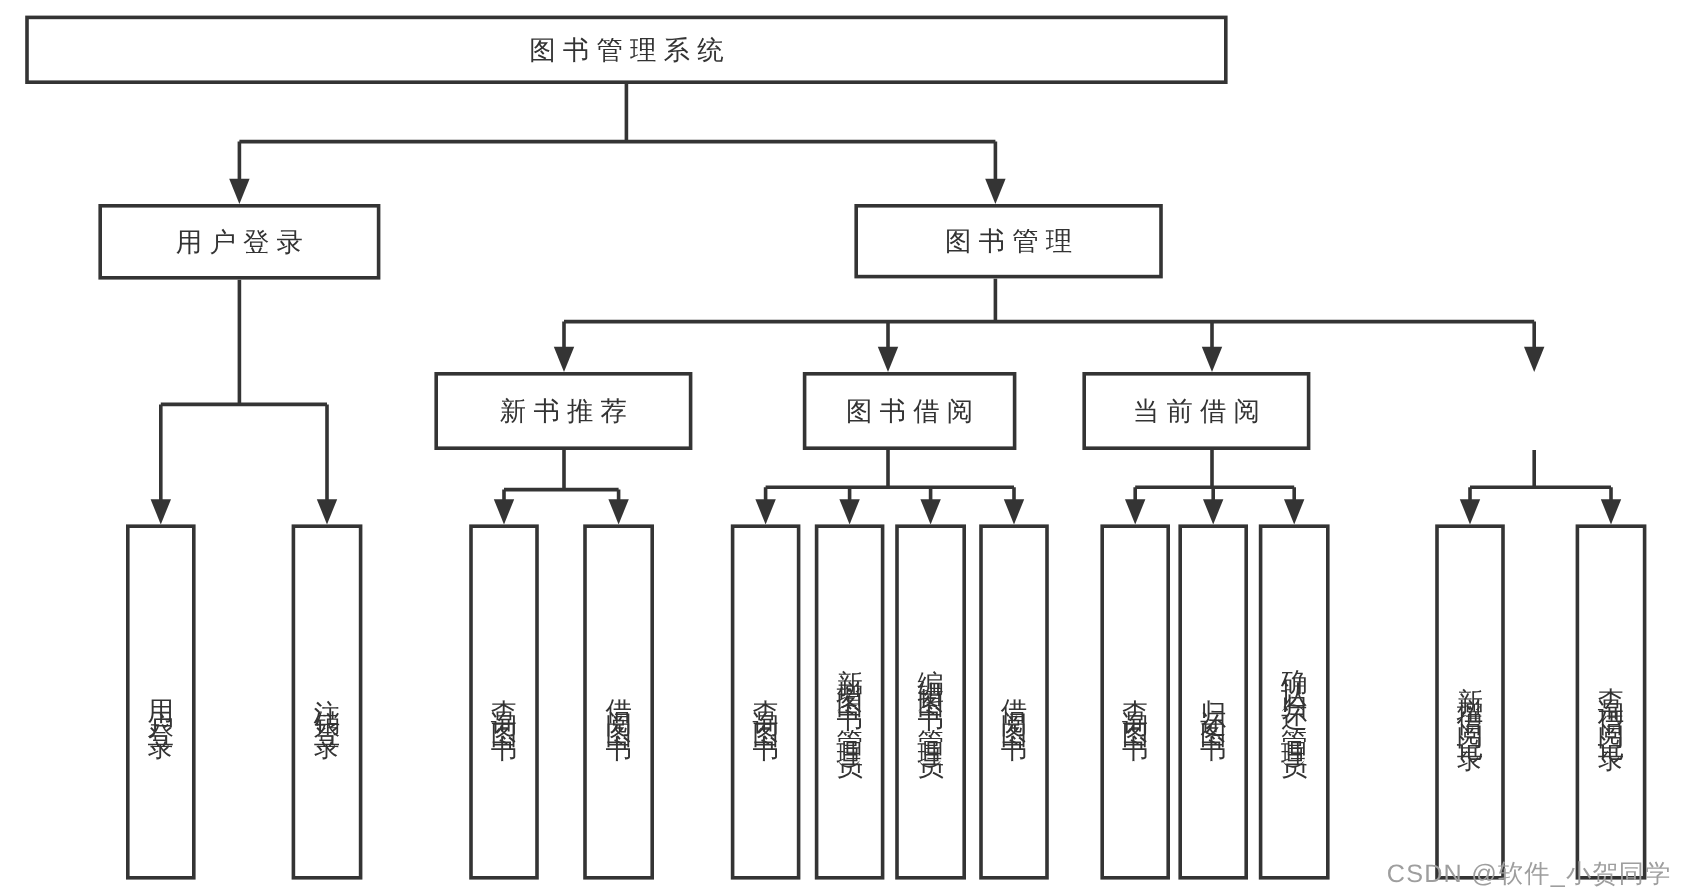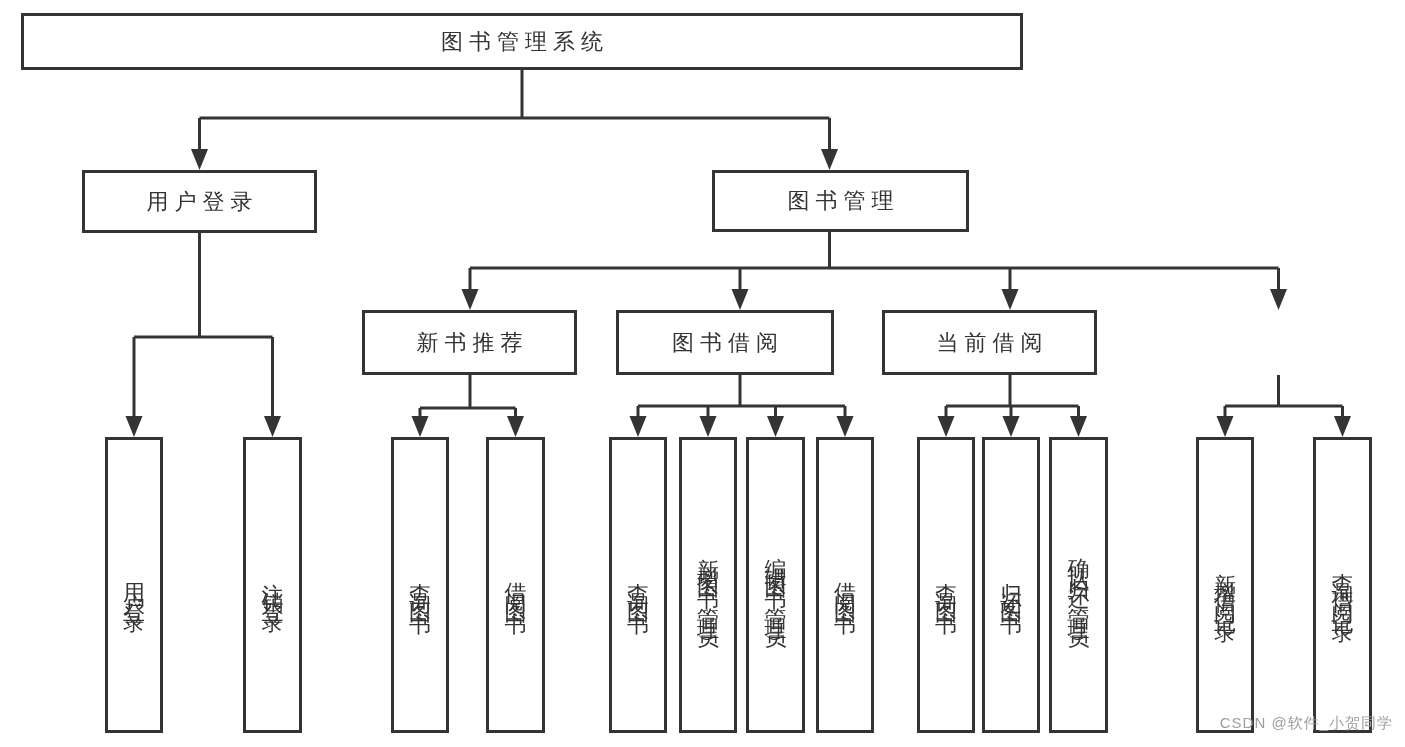--- a/index.html
+++ b/index.html
@@ -32,21 +32,21 @@
     writing-mode:vertical-rl;
     font-size:22px;
     letter-spacing:10px;
     color:#333333;
     line-height:1;
   }
   .watermark{
     position:absolute;
     top:714px;
     right:12px;
-    font-size:15px;
+    font-size:21px;
     letter-spacing:1px;
     color:#9e9e9e;
     white-space:nowrap;
   }
 </style>
 </head>
 <body>
 
 <div class="canvas">
 
@@ -97,24 +97,24 @@
   <div class="node h" style="left:82px;top:170px;width:235px;height:63px">
     <span>用户登录</span>
   </div>
   <div class="node h" style="left:712px;top:170px;width:257px;height:62px">
     <span>图书管理</span>
   </div>
 
   <div class="node h" style="left:362px;top:310px;width:215px;height:65px">
     <span>新书推荐</span>
   </div>
-  <div class="node h" style="left:616px;top:310px;width:218px;height:65px">
+  <div class="node h" style="left:669px;top:310px;width:178px;height:65px">
     <span>图书借阅</span>
   </div>
-  <div class="node h" style="left:882px;top:310px;width:215px;height:65px">
+  <div class="node h" style="left:902px;top:310px;width:190px;height:65px">
     <span>当前借阅</span>
   </div>
 
   <div class="node v" style="left:105px;top:437px;width:58px;height:296px">
     <span>用户登录</span>
   </div>
   <div class="node v" style="left:243px;top:437px;width:59px;height:296px">
     <span>注销登录</span>
   </div>
 

